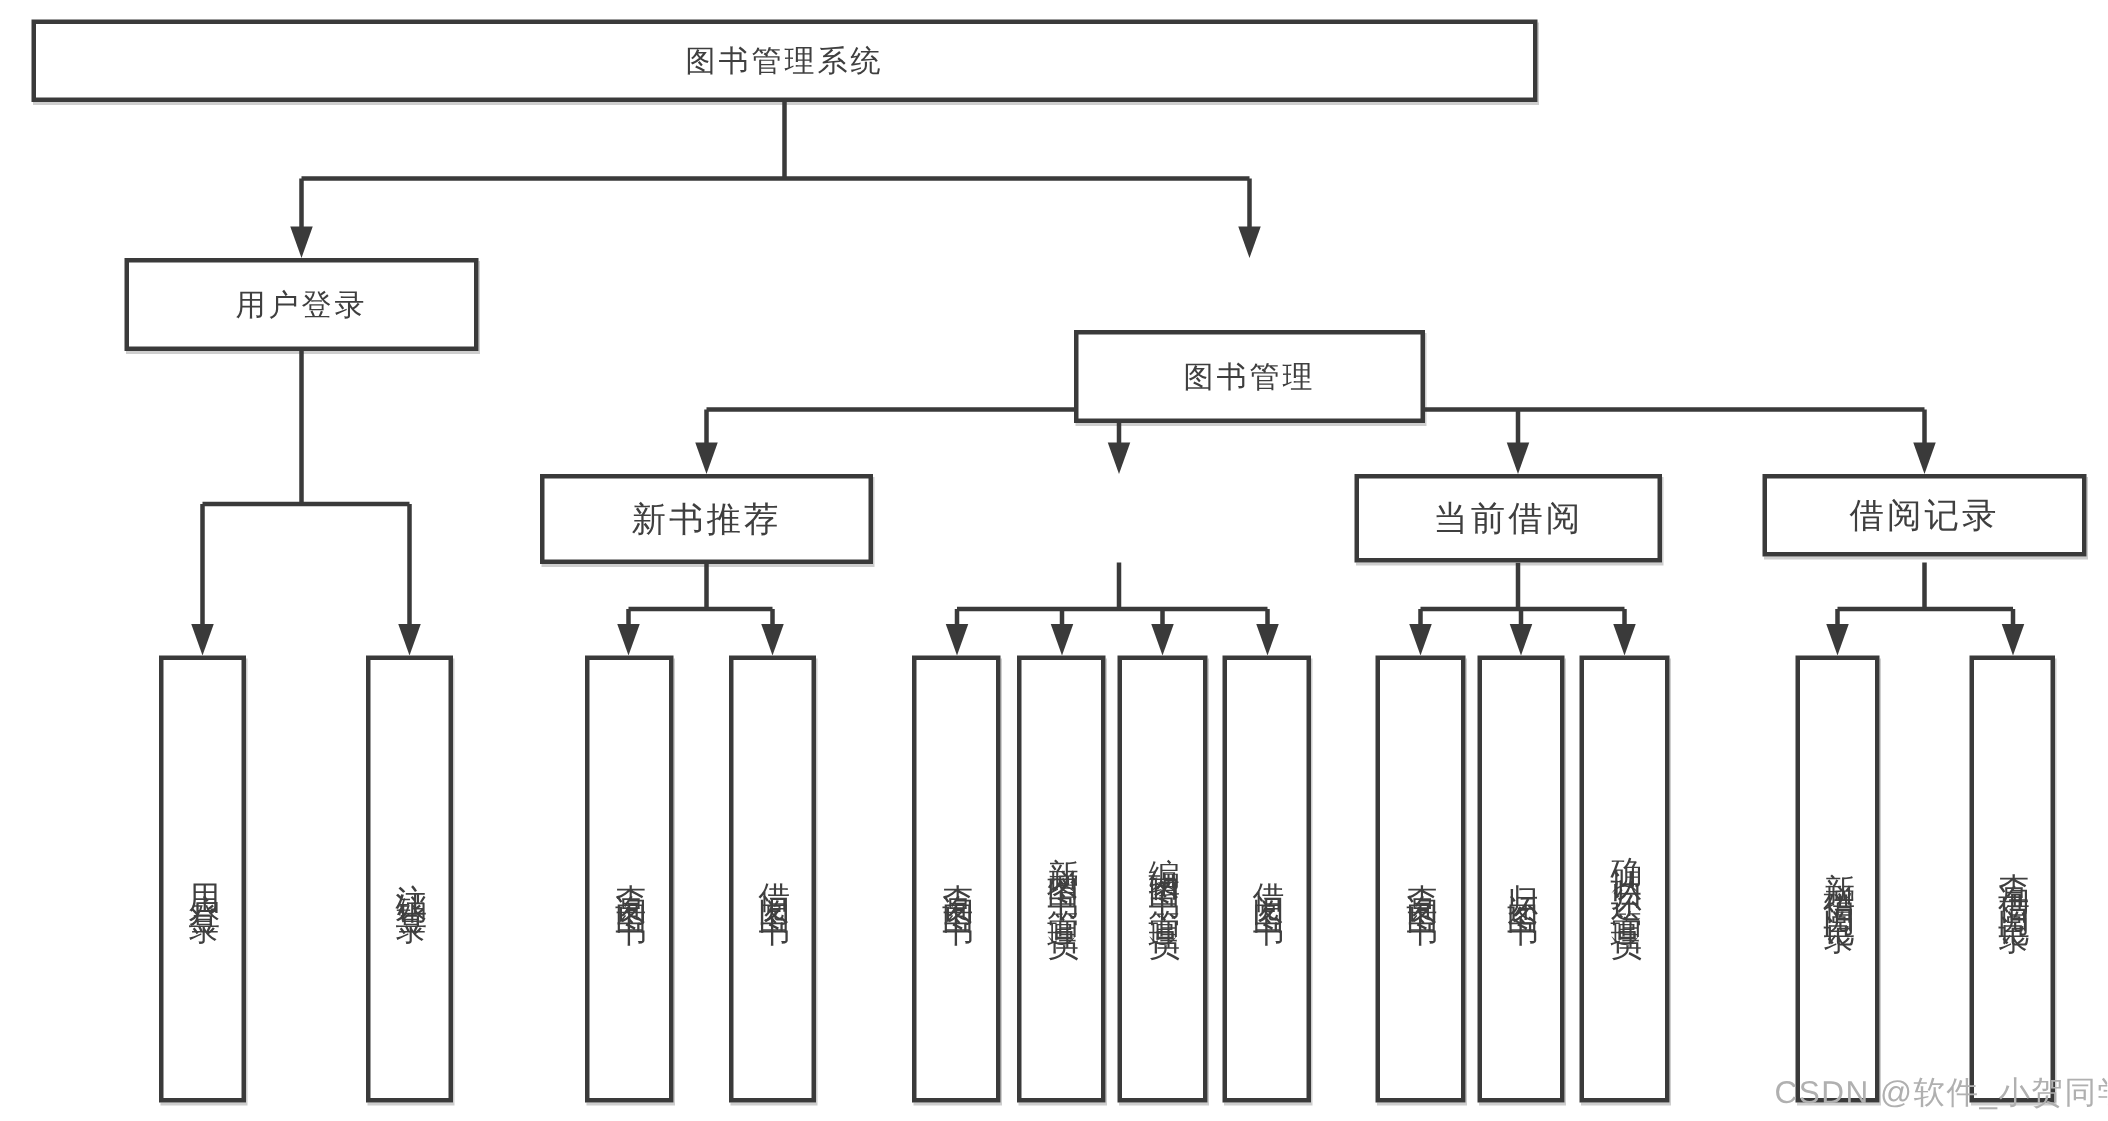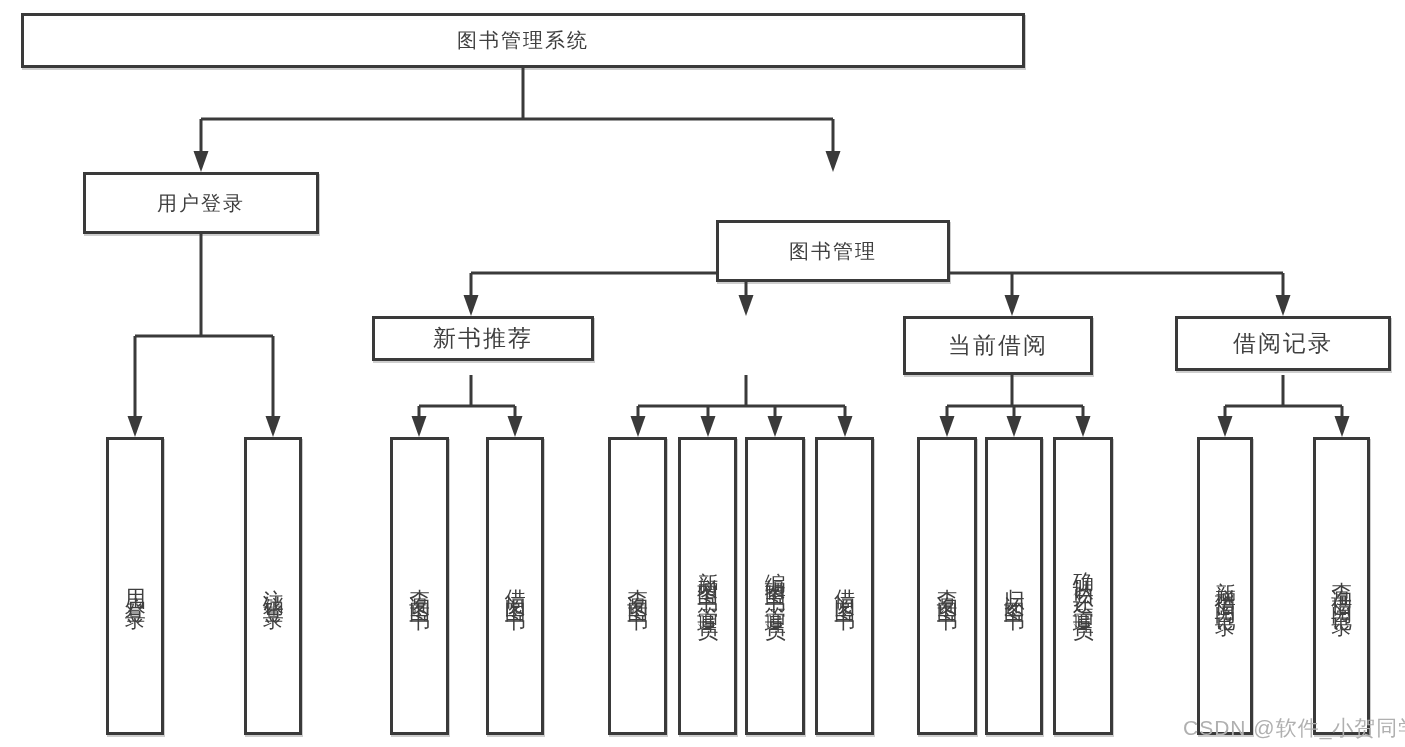--- a/index.html
+++ b/index.html
@@ -94,22 +94,22 @@
       <polygon points="1217.5,416 1232.5,416 1225,437"></polygon>
       <polygon points="1334.5,416 1349.5,416 1342,437"></polygon>
     </g>
   </svg>
 
   <div class="node h-node" style="left:21px;top:13px;width:1004px;height:55px;">图书管理系统</div>
 
   <div class="node h-node" style="left:83px;top:172px;width:236px;height:62px;">用户登录</div>
   <div class="node h-node" style="left:716px;top:172px;width:234px;height:62px;margin-top:48px;">图书管理</div>
 
-  <div class="node h-node lvl3" style="left:360px;top:316px;width:222px;height:45px;margin-left:12px;">新书推荐</div>
-  <div class="node h-node lvl3" style="left:903px;top:316px;width:190px;height:59px;">当前借阅</div>
+  <div class="node h-node lvl3" style="left:360px;top:316px;width:222px;height:60px;">新书推荐</div>
+  <div class="node h-node lvl3" style="left:903px;top:316px;width:205px;height:59px;">当前借阅</div>
   <div class="node h-node lvl3" style="left:1175px;top:316px;width:216px;height:55px;">借阅记录</div>
 
   <div class="node v-node" style="left:106px;top:437px;width:58px;height:298px;">
     <span class="vtext">用户登录</span>
   </div>
   <div class="node v-node" style="left:244px;top:437px;width:58px;height:298px;">
     <span class="vtext">注销登录</span>
   </div>
 
   <div class="node v-node" style="left:390px;top:437px;width:59px;height:298px;">

